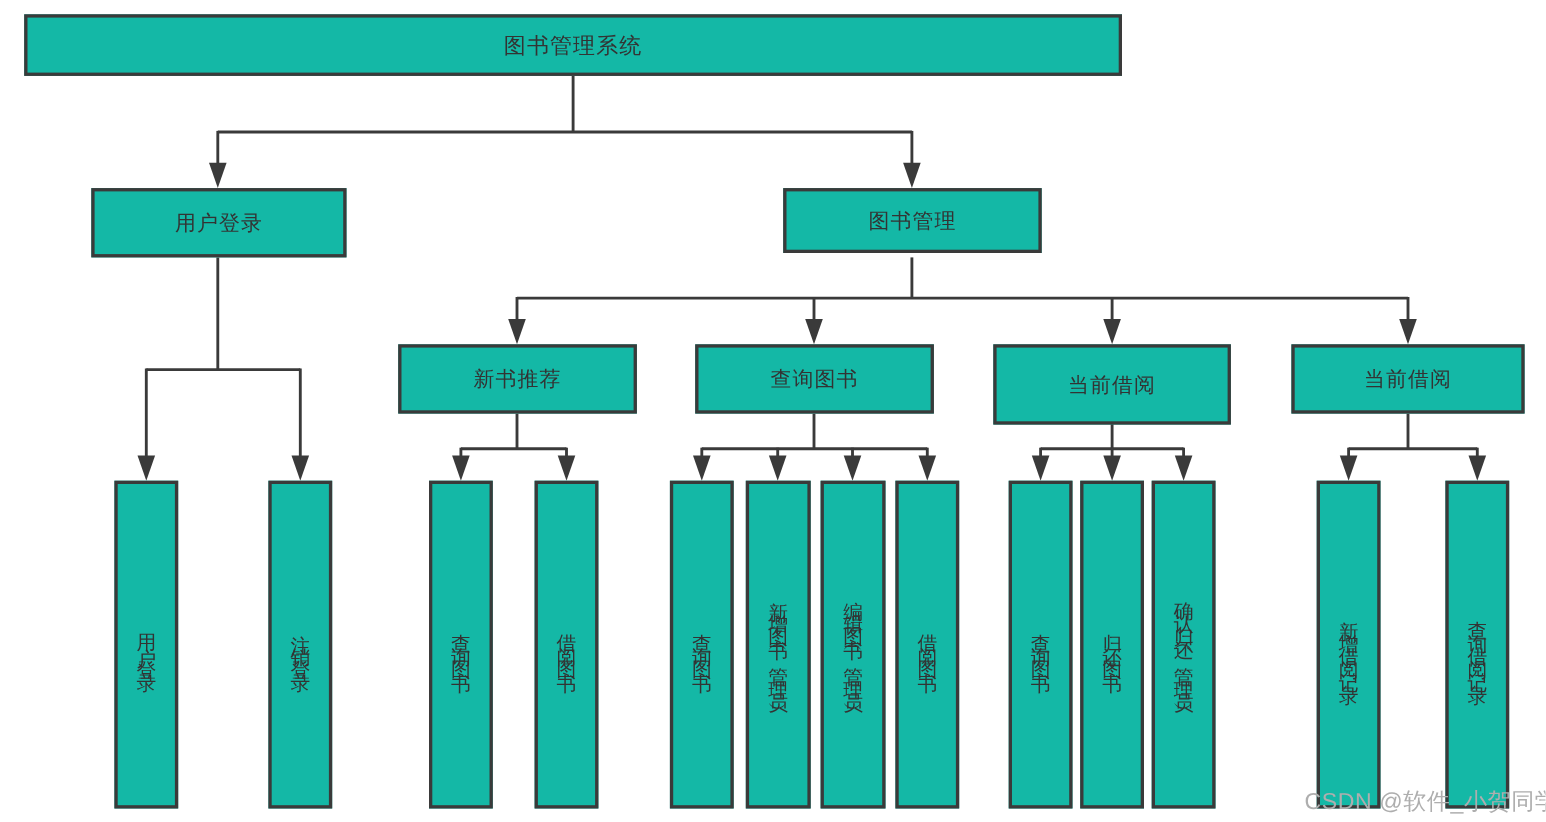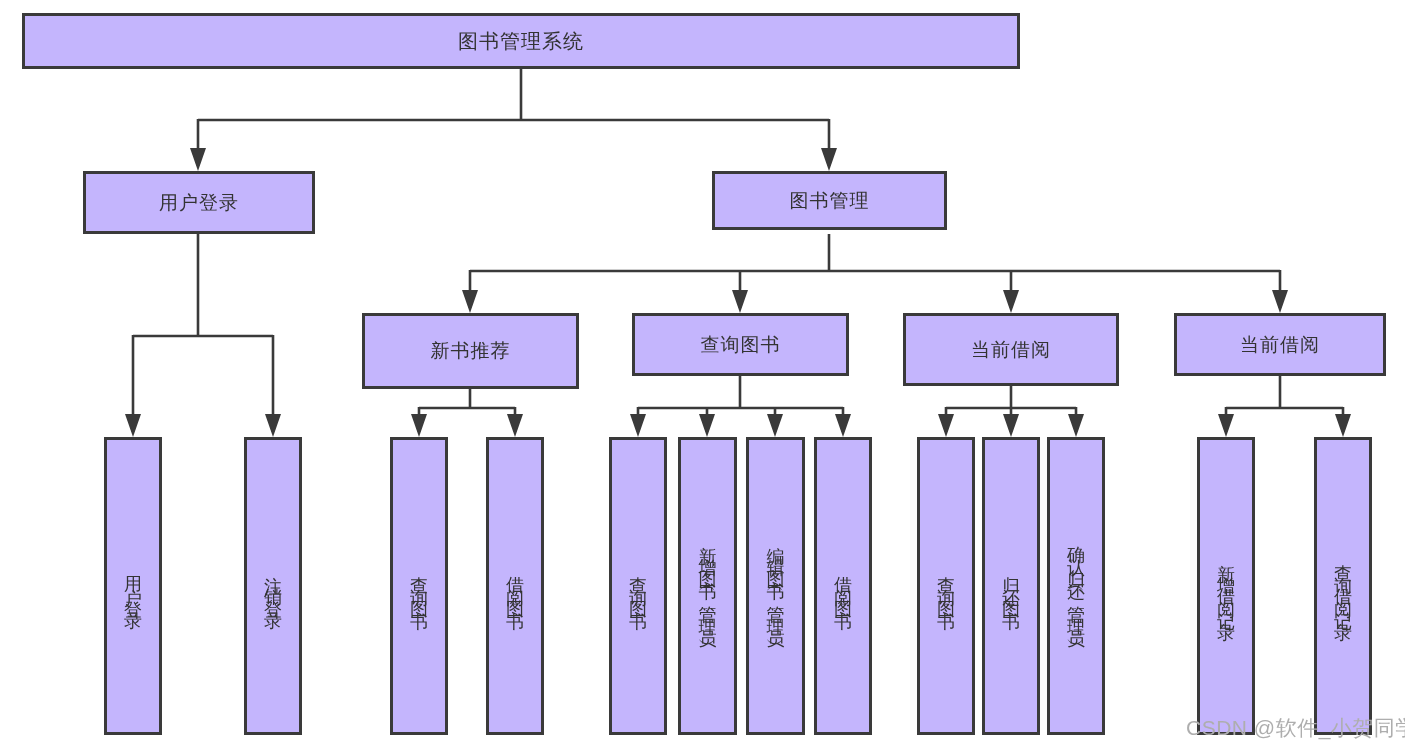--- a/index.html
+++ b/index.html
@@ -20,21 +20,21 @@
   .wires {
     position: absolute;
     left: 0;
     top: 0;
     z-index: 1;
   }
   .node {
     position: absolute;
     box-sizing: border-box;
     border: 3px solid #3a3a3a;
-    background: #c4b5fd;
+    background: #14b8a6;
     color: #333333;
     display: flex;
     align-items: center;
     justify-content: center;
     z-index: 2;
     font-size: 19px;
     letter-spacing: 1px;
     white-space: nowrap;
   }
   .node.root { font-size: 20px; }
@@ -130,21 +130,21 @@
       <polygon points="1218,414 1234,414 1226,437"></polygon>
       <polygon points="1335,414 1351,414 1343,437"></polygon>
     </g>
   </svg>
 
   <div class="node root" style="left:22px; top:13px; width:998px; height:56px;">图书管理系统</div>
 
   <div class="node" style="left:83px; top:171px; width:232px; height:63px;">用户登录</div>
   <div class="node" style="left:712px; top:171px; width:235px; height:59px;">图书管理</div>
 
-  <div class="node" style="left:362px; top:313px; width:217px; height:76px;">新书推荐</div>
+  <div class="node" style="left:362px; top:313px; width:217px; height:63px;">新书推荐</div>
   <div class="node" style="left:632px; top:313px; width:217px; height:63px;">查询图书</div>
   <div class="node" style="left:903px; top:313px; width:216px; height:73px;">当前借阅</div>
   <div class="node" style="left:1174px; top:313px; width:212px; height:63px;">当前借阅</div>
 
   <div class="node v" style="left:104px; top:437px; width:58px; height:298px;">用户登录</div>
   <div class="node v" style="left:244px; top:437px; width:58px; height:298px;">注销登录</div>
 
   <div class="node v" style="left:390px; top:437px; width:58px; height:298px;">查询图书</div>
   <div class="node v" style="left:486px; top:437px; width:58px; height:298px;">借阅图书</div>
 

